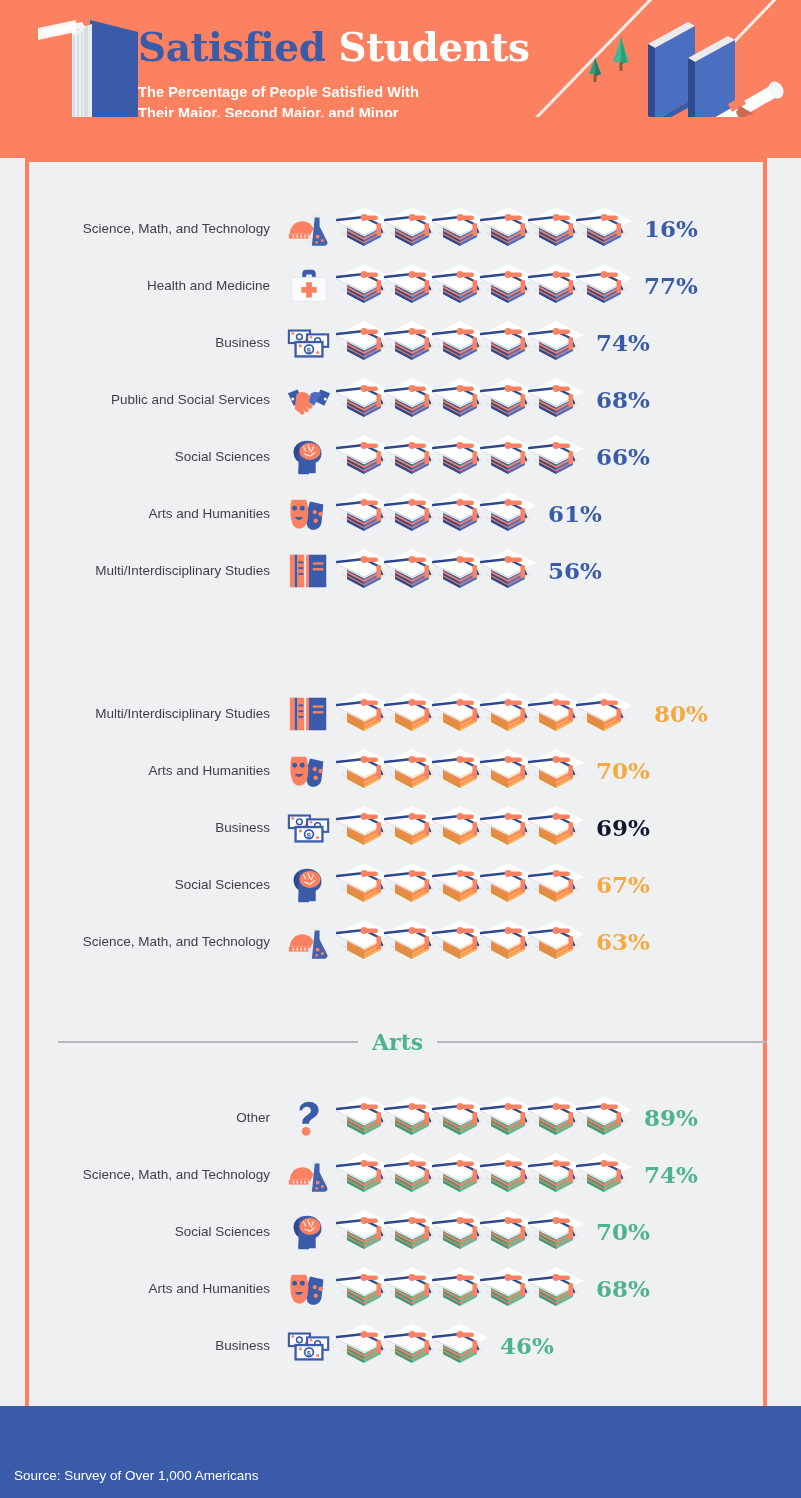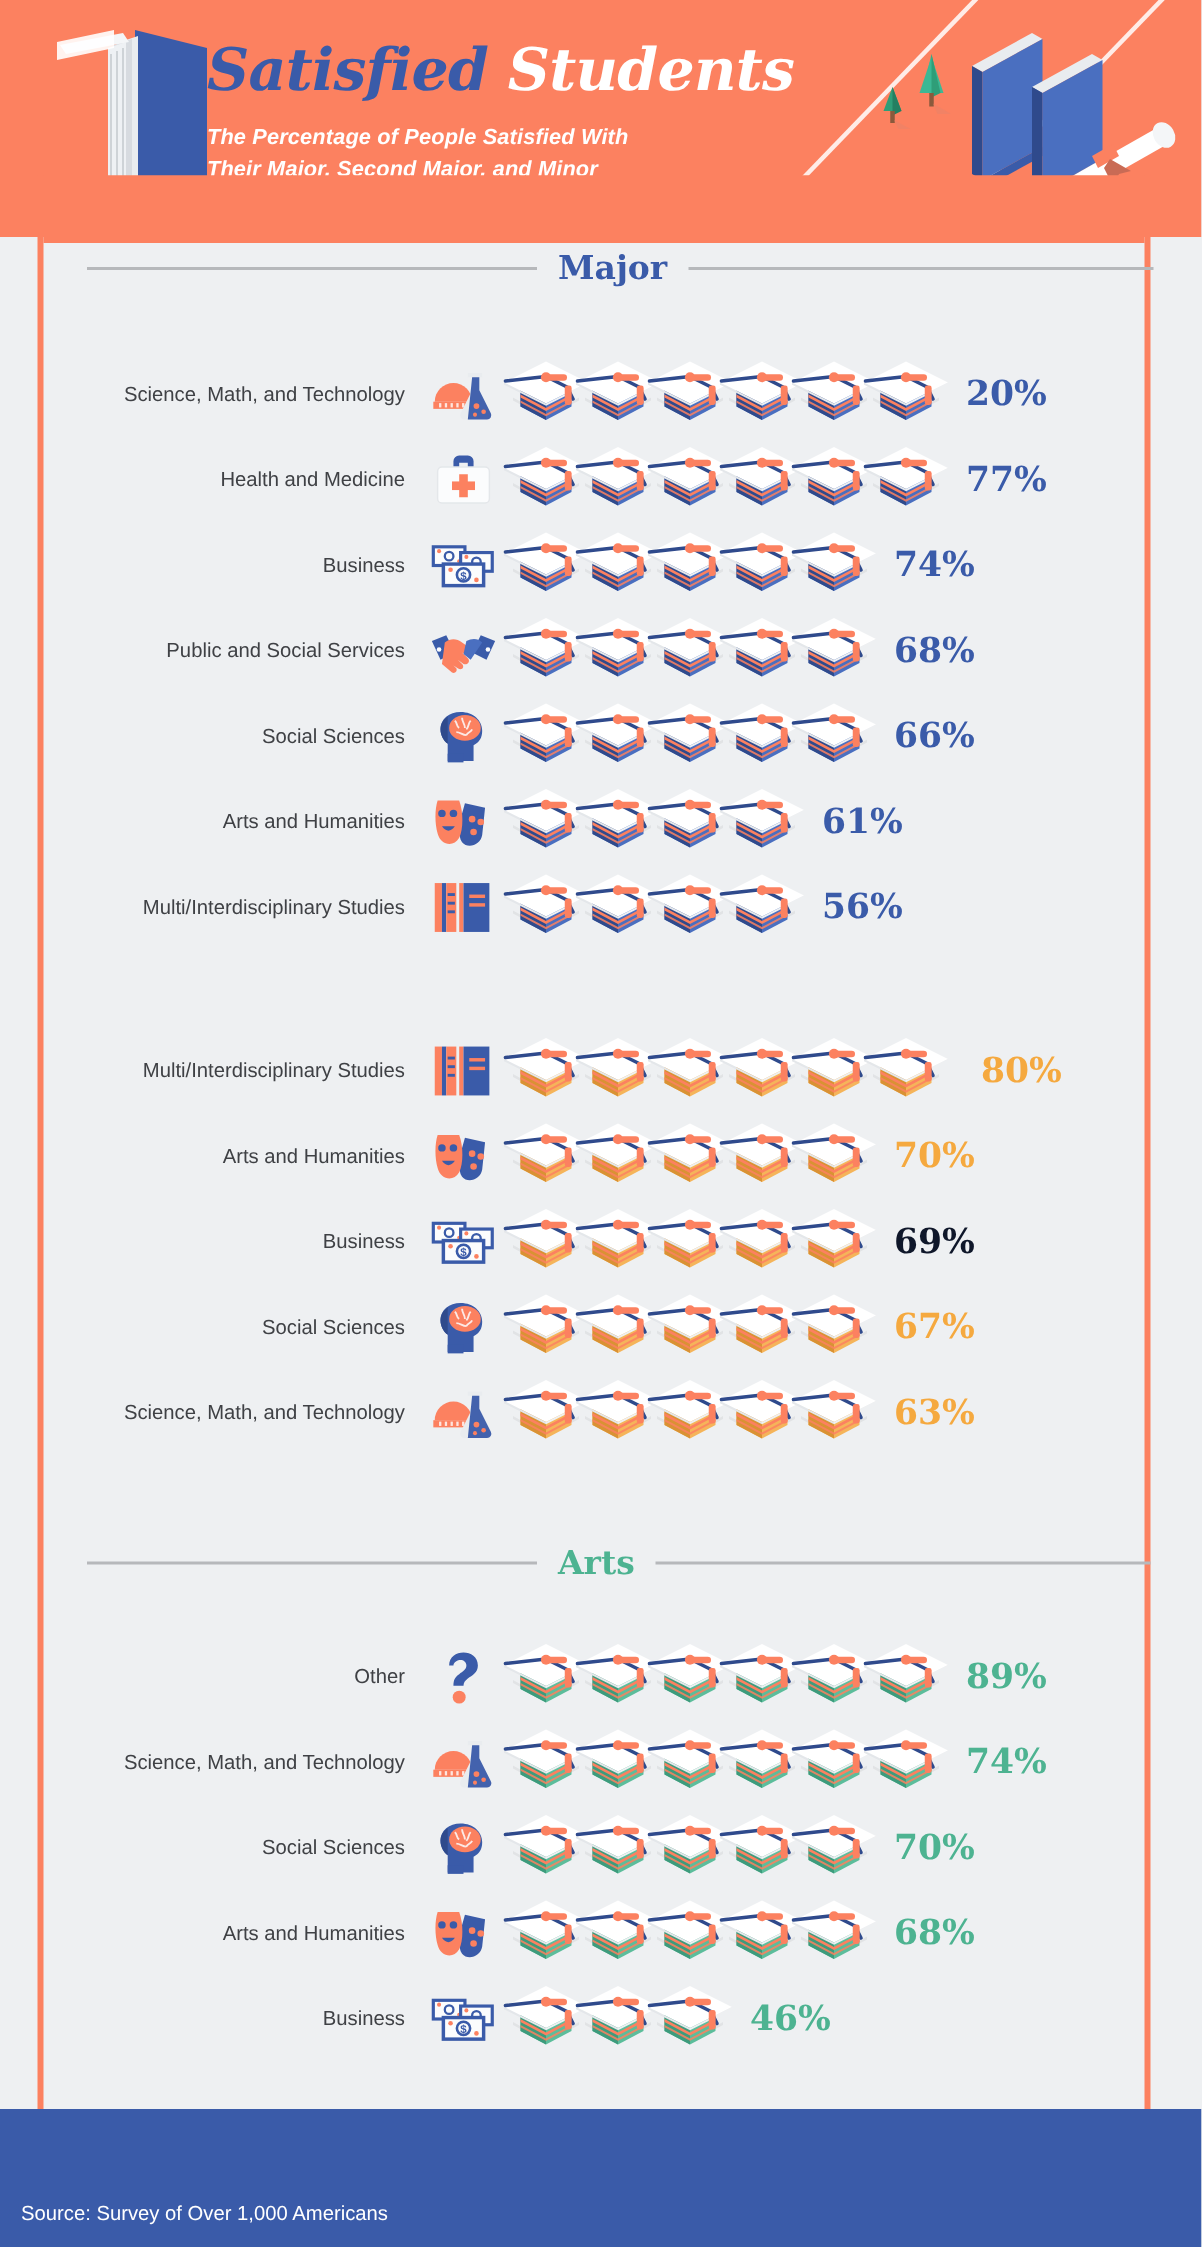--- a/index.html
+++ b/index.html
@@ -16,21 +16,21 @@
     position:absolute;left:0;top:0;width:801px;height:158px;
     background:#fc8160;overflow:hidden;
   }
   .hdr-diag{position:absolute;background:#ffffff;opacity:.85;transform-origin:0 0;}
   .d1{width:3px;height:300px;left:706px;top:-60px;transform:rotate(44deg);}
   .d2{width:3px;height:300px;left:782px;top:-10px;transform:rotate(44deg);}
   .d3{width:3px;height:420px;left:216px;top:158px;transform:rotate(-46deg);}
   .d4{width:3px;height:420px;left:243px;top:158px;transform:rotate(-46deg);}
   .d5{width:3px;height:260px;left:660px;top:135px;transform:rotate(-46deg);}
 
-  .title-wrap{position:absolute;left:138px;top:28px;font-style:italic;}
+  .title-wrap{position:absolute;left:138px;top:28px;}
   .main-title{
     font-family:"DejaVu Serif", serif;
     font-weight:bold;font-size:39px;letter-spacing:-0.5px;
     line-height:1;white-space:nowrap;
   }
   .t-blue{color:#3a5ba9;}
   .t-white{color:#ffffff;}
   .subtitle{
     margin-top:15px;color:#ffffff;font-weight:bold;font-size:14.5px;
     line-height:1.45;letter-spacing:.1px;
@@ -160,25 +160,20 @@
       <div>Their Major, Second Major, and Minor</div>
     </div>
   </div>
 </div>
 
 <div class="frame"></div>
 <div class="frame-mask"></div>
 
 <div id="sections">
     <div class="section" style="top: 162px;">
-      <div class="sec-head">
-        <div class="rule" style="width:300px"></div>
-     <div class="sec-title" style="color:#3a5ba9">Major</div>
-     <div class="rule" style="width:310px"></div>
-      </div>
       <div class="rows" style="margin-top: 38px;">
         <div class="row">
           <div class="row-label">Science, Math, and Technology</div>
           <div class="row-icon">
             <svg viewBox="0 0 48 42" width="46" height="42">
               <path d="M4 26a13 13 0 0 1 26 0z" fill="#fc8160"></path>
         <rect x="3" y="26" width="28" height="5" fill="#fc8160"></rect>
         <g fill="#fff" opacity=".8">
                 <rect x="7" y="27" width="1.6" height="3"></rect>
                 <rect x="11" y="27" width="1.6" height="3"></rect>
@@ -291,21 +286,21 @@
     <polygon points="30,4 58,18 30,32 2,18" fill="#ffffff"></polygon>
     <polygon points="30,32 58,18 58,19.5 30,33.5" fill="#eef0f2"></polygon>
     <polygon points="2,18 30,32 30,33.5 2,19.5" fill="#e4e7ea"></polygon>
     <path d="M30 14 L30 14" stroke="none"></path>
     <polyline points="3,17 30,14 44,21 48,29" fill="none" stroke="#2f4a8c" stroke-width="2.4" stroke-linecap="round" stroke-linejoin="round"></polyline>
     <rect x="42.5" y="20" width="4.6" height="13" rx="1.6" fill="#fc8160"></rect>
     <rect x="29" y="12.5" width="15" height="4.4" rx="2.2" fill="#fc8160"></rect>
     <circle cx="30" cy="14.5" r="3.4" fill="#fc8160"></circle>
   </svg></div>
           </div>
-          <div class="row-value" style="color: rgb(58, 91, 169);">20%</div>
+          <div class="row-value" style="color: rgb(58, 91, 169);">16%</div>
         </div>
         <div class="row">
           <div class="row-label">Health and Medicine</div>
           <div class="row-icon">
             <svg viewBox="0 0 48 42" width="46" height="42">
               <path d="M17 8a4 4 0 0 1 4-4h6a4 4 0 0 1 4 4v4h-4V9h-6v3h-4z" fill="#3a5ba9"></path>
         <rect x="6" y="12" width="36" height="25" rx="3" fill="#fbfcfd"></rect>
         <rect x="6" y="12" width="36" height="25" rx="3" fill="none" stroke="#e4e7ea" stroke-width="1"></rect>
         <rect x="21" y="17" width="6" height="16" fill="#fc8160"></rect>
               <rect x="16" y="22" width="16" height="6" fill="#fc8160"></rect>

